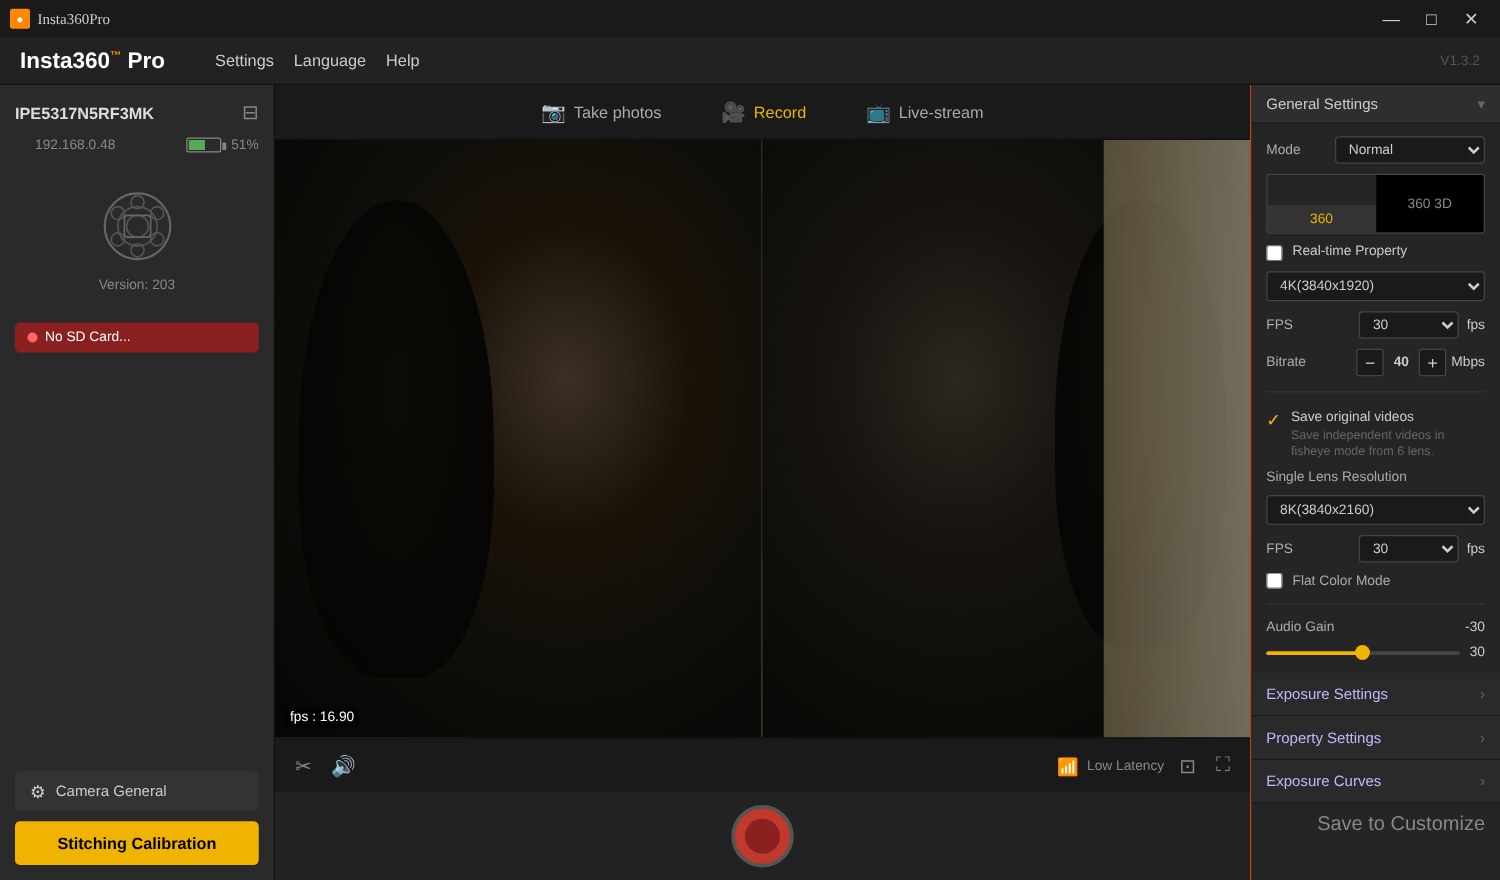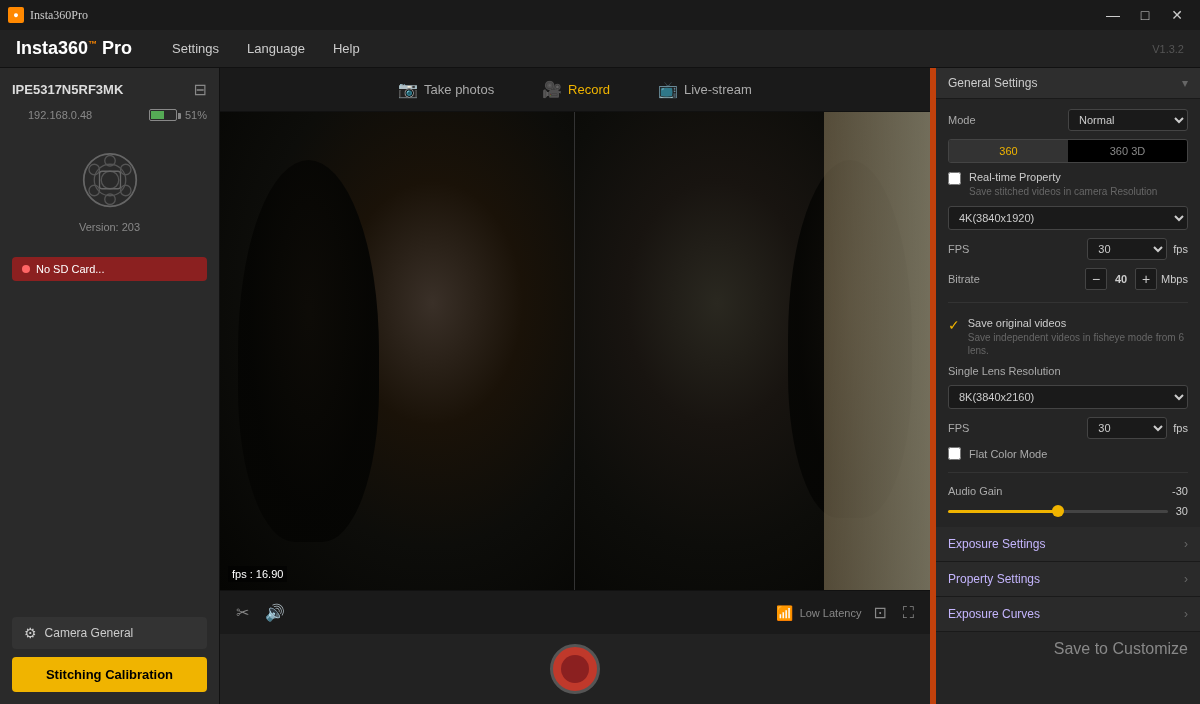--- a/index.html
+++ b/index.html
@@ -51,21 +51,21 @@
       display: flex;
       align-items: center;
       padding: 0 16px;
       border-bottom: 1px solid #111;
     }
     #menubar .brand {
       font-size: 18px; font-weight: bold; color: #fff;
       margin-right: 40px;
     }
     #menubar .brand sup { font-size: 9px; color: #f80; }
-    #menubar .menu-items { display: flex; gap: 28px; }
+    #menubar .menu-items { display: flex; gap: 16px; }
     #menubar .menu-item {
       color: #ccc; cursor: pointer; font-size: 13px; padding: 4px 0;
     }
     #menubar .version {
       margin-left: auto; color: #555; font-size: 11px;
     }
 
     
     #main {
       display: flex;
@@ -291,23 +291,23 @@
       display: flex; align-items: center; justify-content: center;
     }
     .record-inner {
       width: 28px; height: 28px;
       border-radius: 50%;
       background: #8b2020;
     }
 
     
     #right-panel {
-      width: 270px;
+      width: 200px;
       background: #252525;
-      border-left: 6px solid #c2410c;
+      border-left: 1px solid #c2410c;
       overflow-y: auto;
       overflow-x: hidden;
     }
     #right-panel::-webkit-scrollbar { width: 4px; }
     #right-panel::-webkit-scrollbar-track { background: #1a1a1a; }
     #right-panel::-webkit-scrollbar-thumb { background: #444; }
 
     .panel-section-header {
       background: #2e2e2e;
       padding: 8px 12px;
@@ -348,21 +348,21 @@
       border-radius: 3px;
       overflow: hidden;
     }
     .tab-btn {
       flex: 1; padding: 5px 4px;
       background: #000000; border: none;
       color: #888; cursor: pointer;
       font-size: 11px;
     }
     .tab-btn.active {
-      background: #333; color: #f0b400;
+      background: #333; color: #f0b400; margin-top: 24px;
     }
 
     .checkbox-row {
       display: flex; align-items: flex-start; gap: 8px;
     }
     .cb { width: 13px; height: 13px; min-width: 13px; margin-top: 1px; cursor: pointer; }
     .checkbox-label-group { display: flex; flex-direction: column; gap: 2px; }
     .checkbox-main { color: #ccc; font-size: 11px; }
     .checkbox-sub { color: #666; font-size: 10px; line-height: 1.3; }
 
@@ -597,21 +597,20 @@
 
       <div class="tab-group">
         <button class="tab-btn active">360</button>
         <button class="tab-btn">360 3D</button>
       </div>
 
       <div class="checkbox-row">
         <input type="checkbox" class="cb" style="">
         <div class="checkbox-label-group">
           <span class="checkbox-main">Real-time Property</span>
-          <span class="checkbox-sub">Save stitched videos in camera Resolution</span>
         </div>
       </div>
 
       <select class="select-full">
         <option>4K(3840x1920)</option>
         <option>6K(5760x2880)</option>
         <option>2K(1920x960)</option>
       </select>
 
       <div class="fps-row setting-row">

